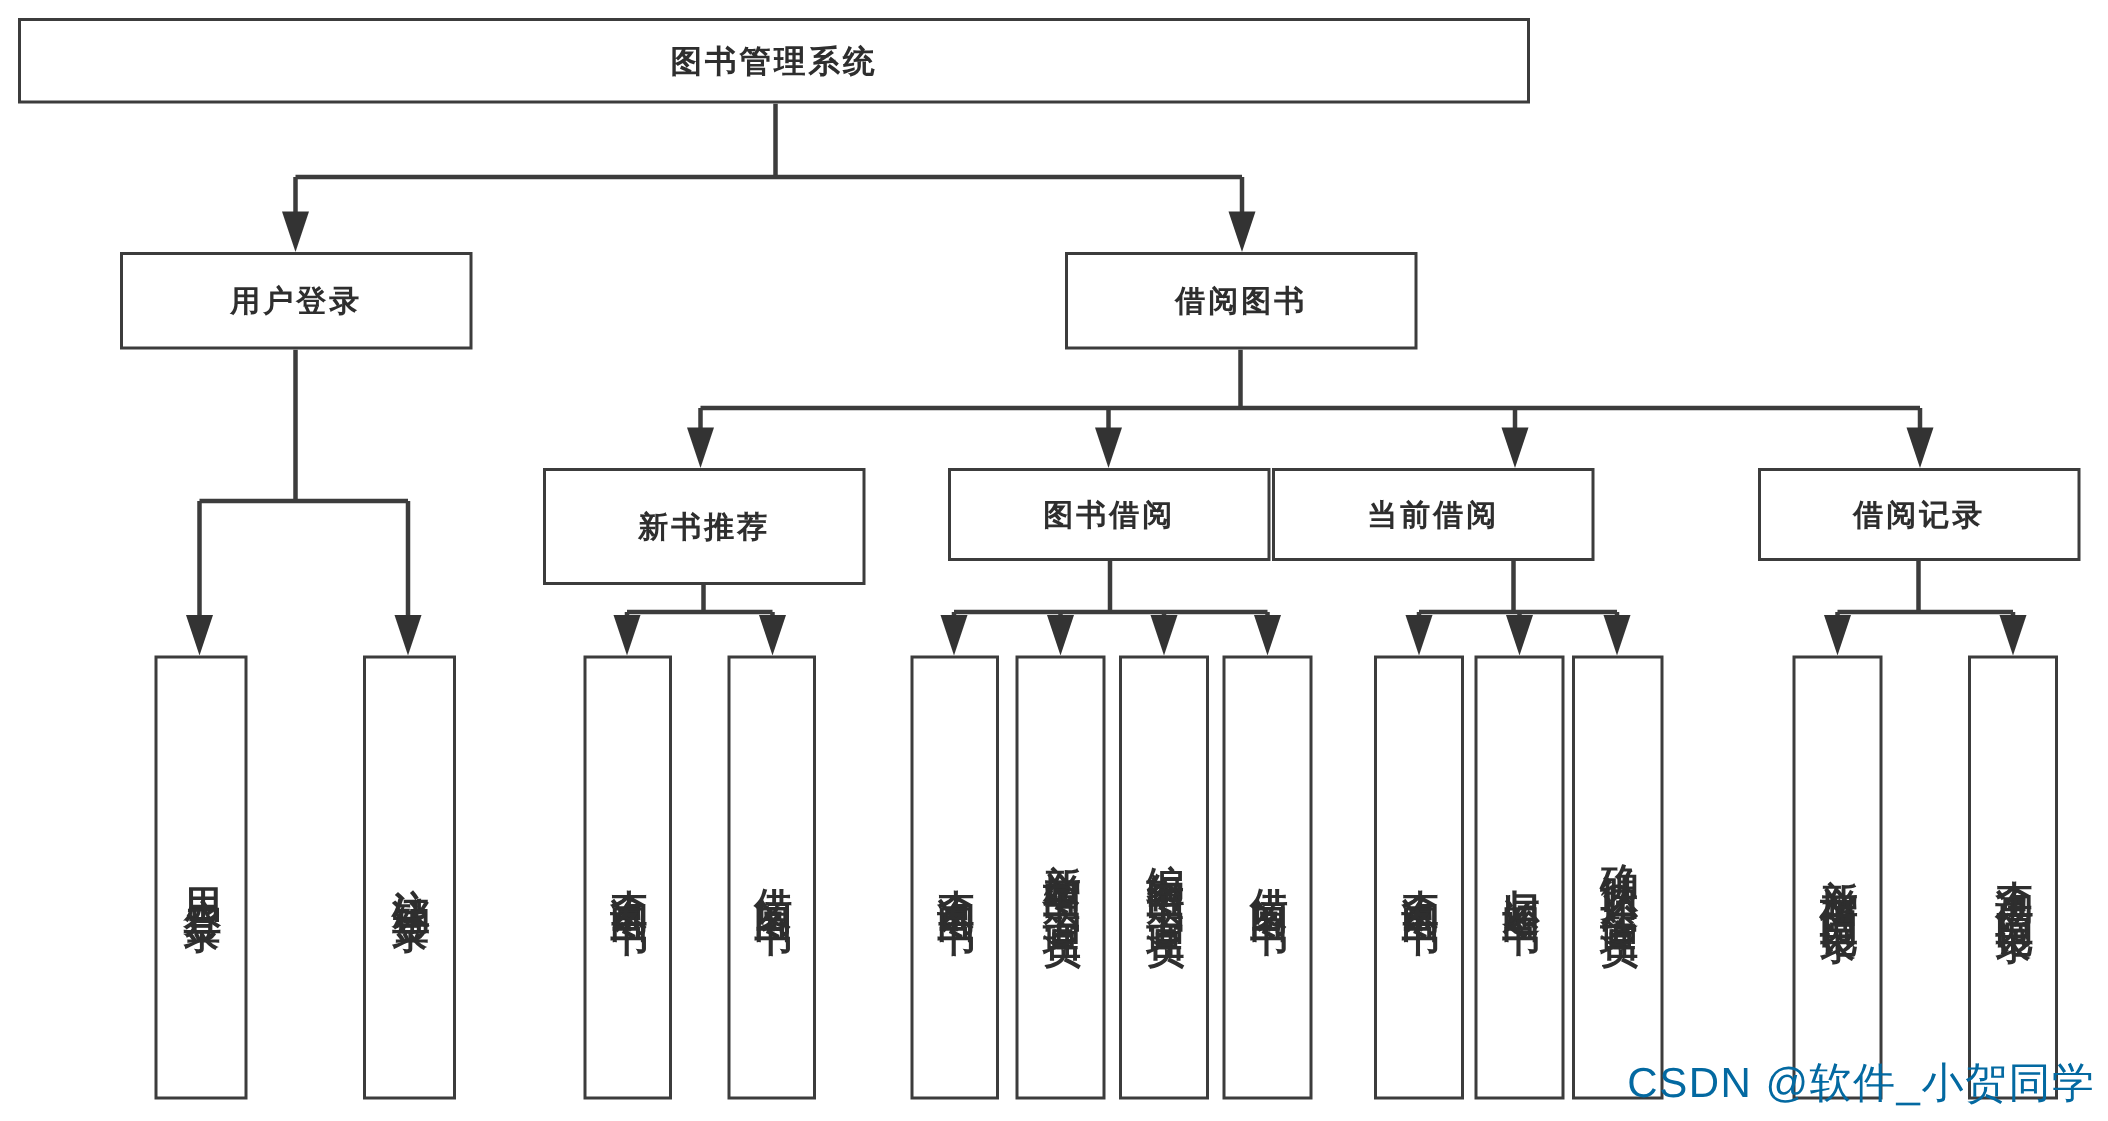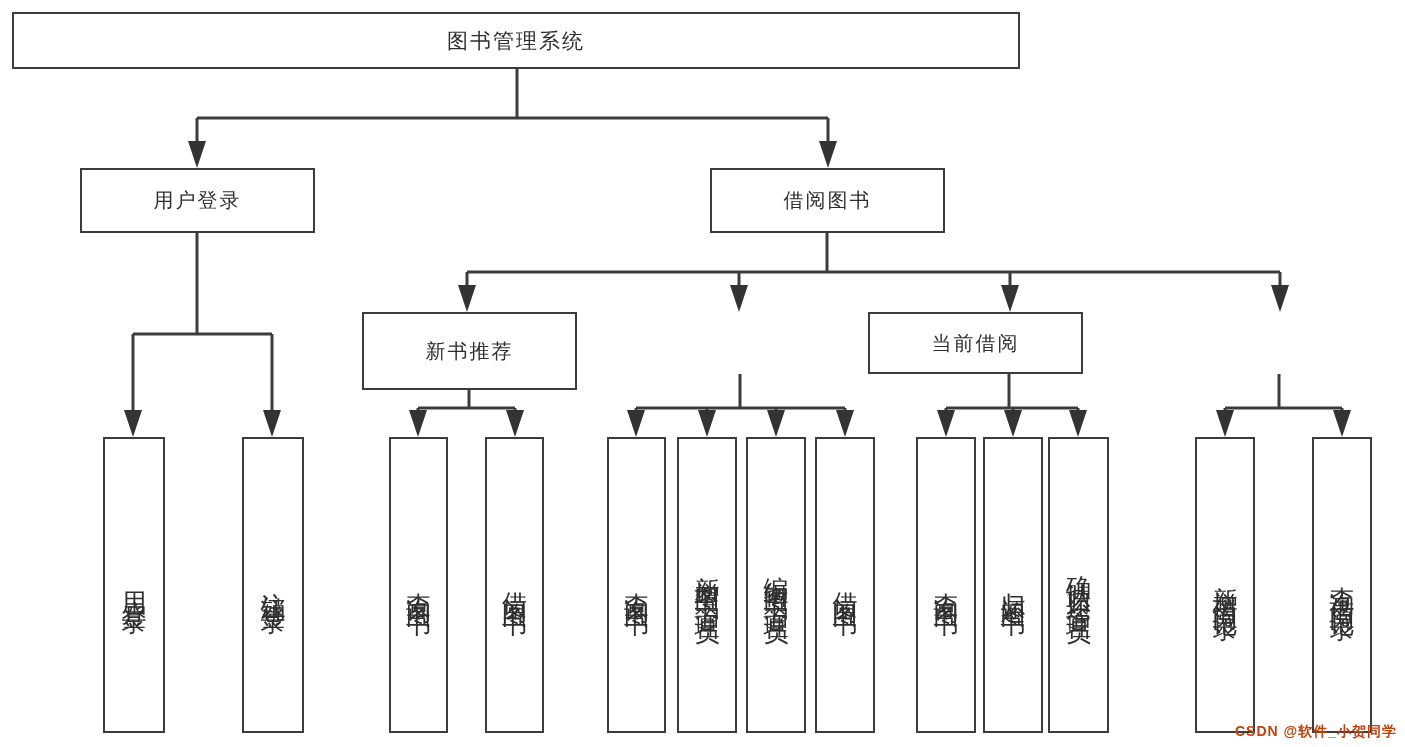--- a/index.html
+++ b/index.html
@@ -19,45 +19,45 @@
   }
   .box {
     position: absolute;
     background: #ffffff;
     border: 2.5px solid #3c3c3c;
     box-sizing: border-box;
     display: flex;
     align-items: center;
     justify-content: center;
     color: #2e2e2e;
+    font-weight: bold;
   }
   .hlabel {
     font-size: 21px;
     letter-spacing: 2px;
     white-space: nowrap;
   }
   .box.level .hlabel { font-size: 20px; }
   .vlabel {
     writing-mode: vertical-rl;
     text-orientation: mixed;
     font-size: 25px;
     letter-spacing: 0.26em;
     line-height: 1;
     max-height: 284px;
   }
   .watermark {
     position: absolute;
     right: 8px;
     bottom: 6px;
-    font-size: 14px;
-    color: #c2410c;
+    font-size: 28px;
+    color: #0369a1;
     letter-spacing: 1px;
     z-index: 5;
     white-space: nowrap;
-    font-weight: bold;
   }
 </style>
 </head>
 <body>
 
 <div class="canvas">
 
   <svg class="wires" viewBox="0 0 1405 747" fill="none" stroke="#3c3c3c" stroke-width="3">
 
     <path d="M517,69 V118 M197,118 H828 M197,118 V144 M828,118 V144"></path>
@@ -101,22 +101,28 @@
   <div class="box level" style="left:80px;top:168px;width:235px;height:65px">
     <span class="hlabel">用户登录</span>
   </div>
   <div class="box level" style="left:710px;top:168px;width:235px;height:65px">
     <span class="hlabel">借阅图书</span>
   </div>
 
   <div class="box level" style="left:362px;top:312px;width:215px;height:78px">
     <span class="hlabel">新书推荐</span>
   </div>
-  <div class="box level" style="left:868px;top:312px;width:215px;height:62px">
+  <div class="box level" style="left:632px;top:312px;width:215px;height:62px">
+    <span class="hlabel">图书借阅</span>
+  </div>
+  <div class="box level" style="left:848px;top:312px;width:215px;height:62px">
     <span class="hlabel">当前借阅</span>
+  </div>
+  <div class="box level" style="left:1172px;top:312px;width:215px;height:62px">
+    <span class="hlabel">借阅记录</span>
   </div>
 
   <div class="box leaf" style="left:103px;top:437px;width:62px;height:296px">
     <span class="vlabel">用户登录</span>
   </div>
   <div class="box leaf" style="left:242px;top:437px;width:62px;height:296px">
     <span class="vlabel">注销登录</span>
   </div>
 
   <div class="box leaf" style="left:389px;top:437px;width:59px;height:296px">

